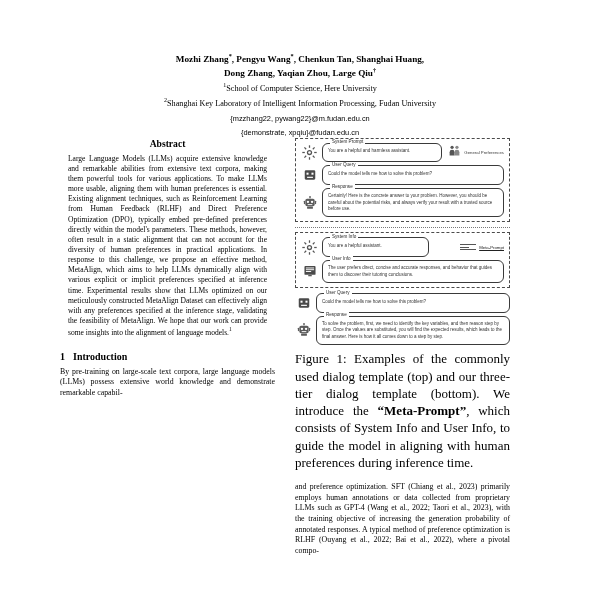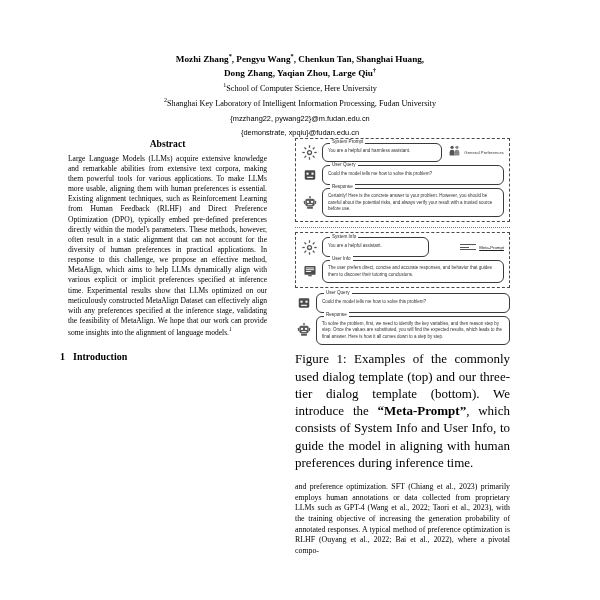--- a/index.html
+++ b/index.html
@@ -202,20 +202,21 @@
   <div class="emails">{mzzhang22, pywang22}@m.fudan.edu.cn</div>
   <div class="emails">{demonstrate, xpqiu}@fudan.edu.cn</div>
 
   <div class="cols">
 
     <div class="col">
       <div class="abstract-head">Abstract</div>
       <p class="abstract-body"><span>Large Language Models (LLMs) acquire extensive knowledge and remarkable abilities from extensive text corpora, making them powerful tools for various applications. To make LLMs more usable, aligning them with human preferences is essential. Existing alignment techniques, such as Reinforcement Learning from Human Feedback (RLHF) and Direct Preference Optimization (DPO), typically embed pre-defined preferences directly within the model's parameters. These methods, however, often result in a static alignment that can not account for the diversity of human preferences in practical applications. In response to this challenge, we propose an effective method, </span><b>MetaAlign</b><span>, which aims to help LLMs dynamically align with various explicit or implicit preferences specified at inference time. Experimental results show that LLMs optimized on our meticulously constructed MetaAlign Dataset can effectively align with any preferences specified at the inference stage, validating the feasibility of MetaAlign. We hope that our work can provide some insights into the alignment of language models.</span><sup>1</sup></p>
 
       <div class="sec-head"><span class="num">1</span><span>Introduction</span></div>
+      <p class="body-text">By pre-training on large-scale text corpora, large language models (LLMs) possess extensive world knowledge and demonstrate remarkable capabil-</p>
     </div>
 
     <div class="col">
 
       <figure class="figure">
 
         <div class="fig-panel">
 
           <div class="fig-row">
             <div class="fig-icon">

